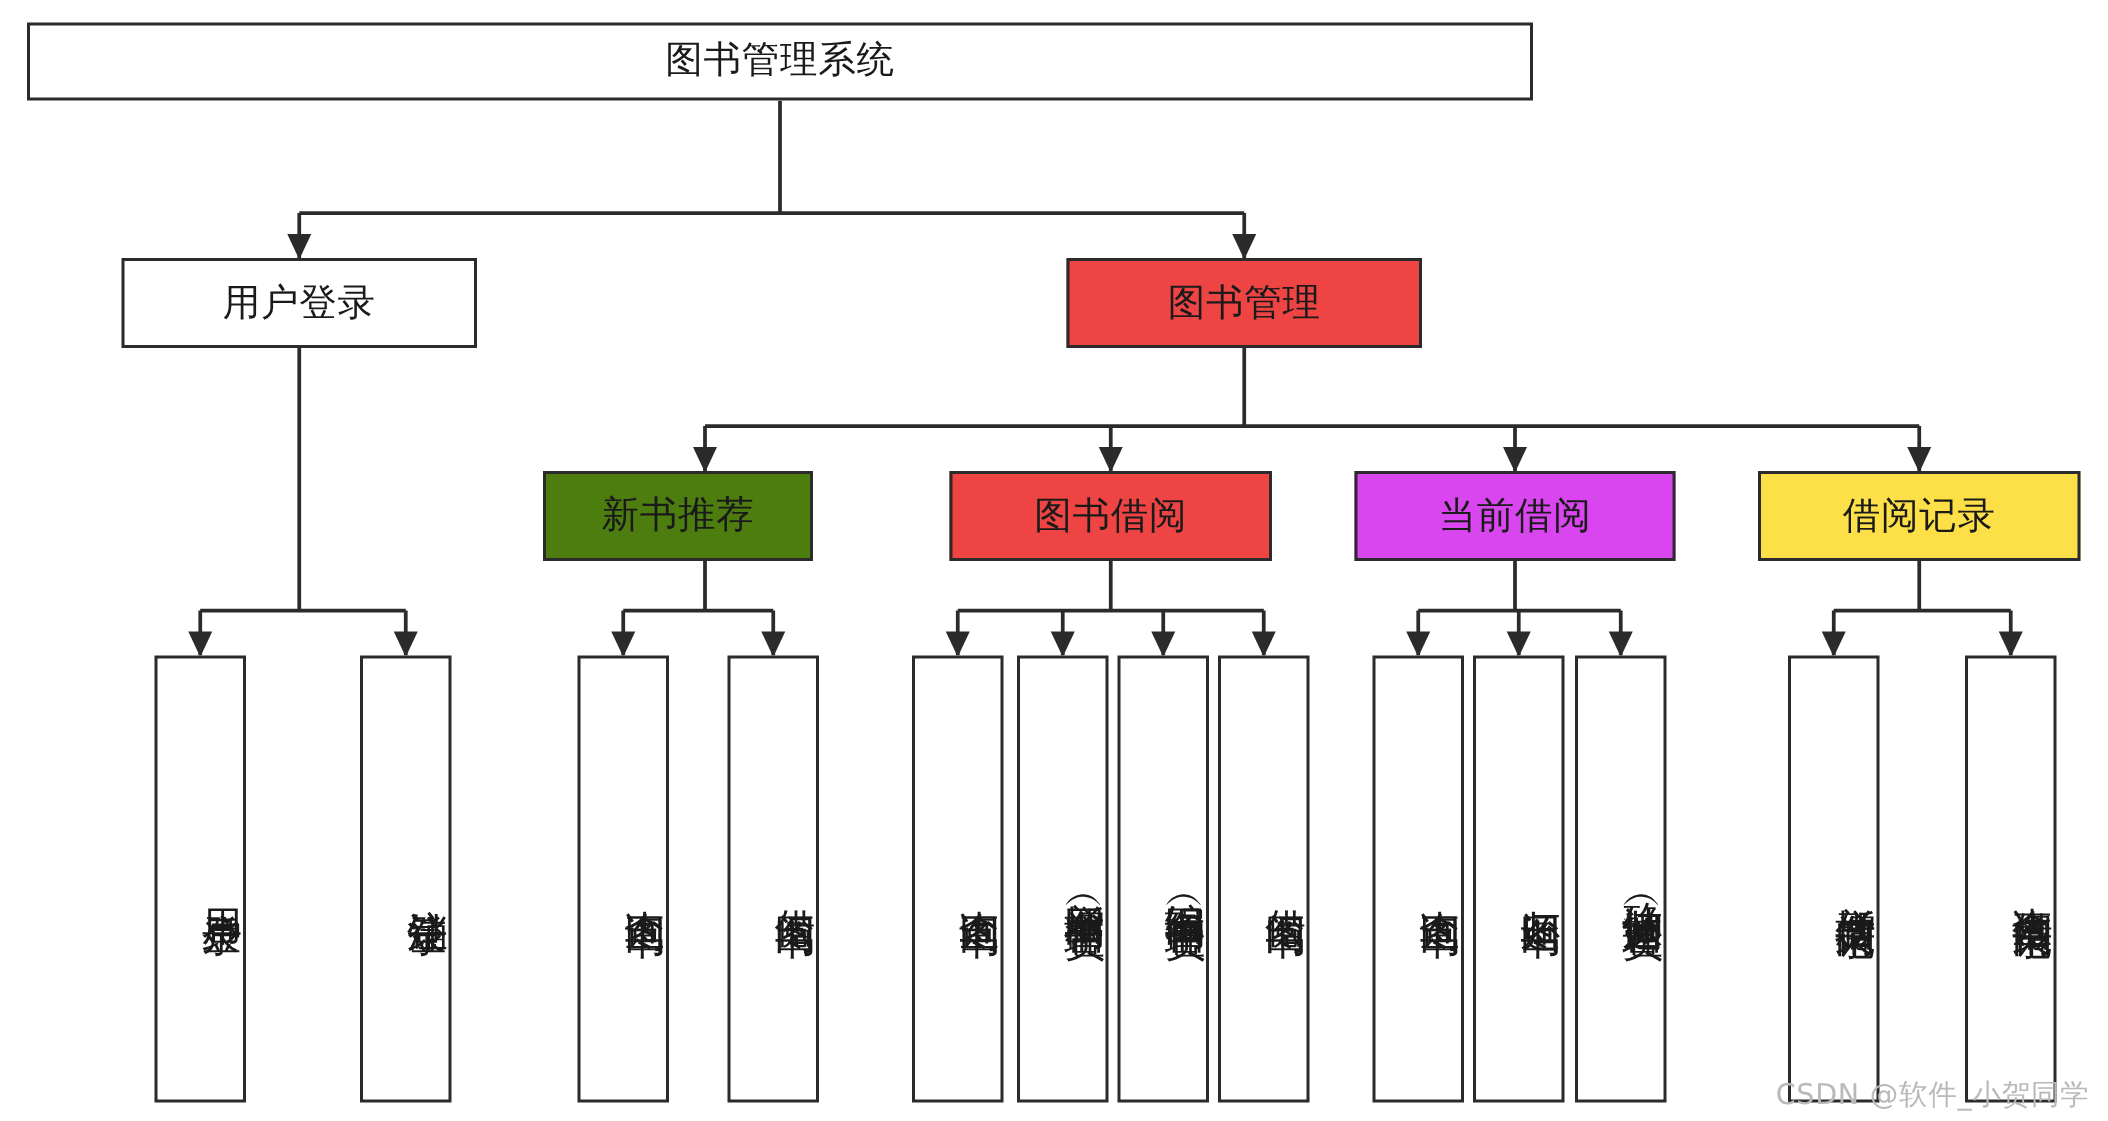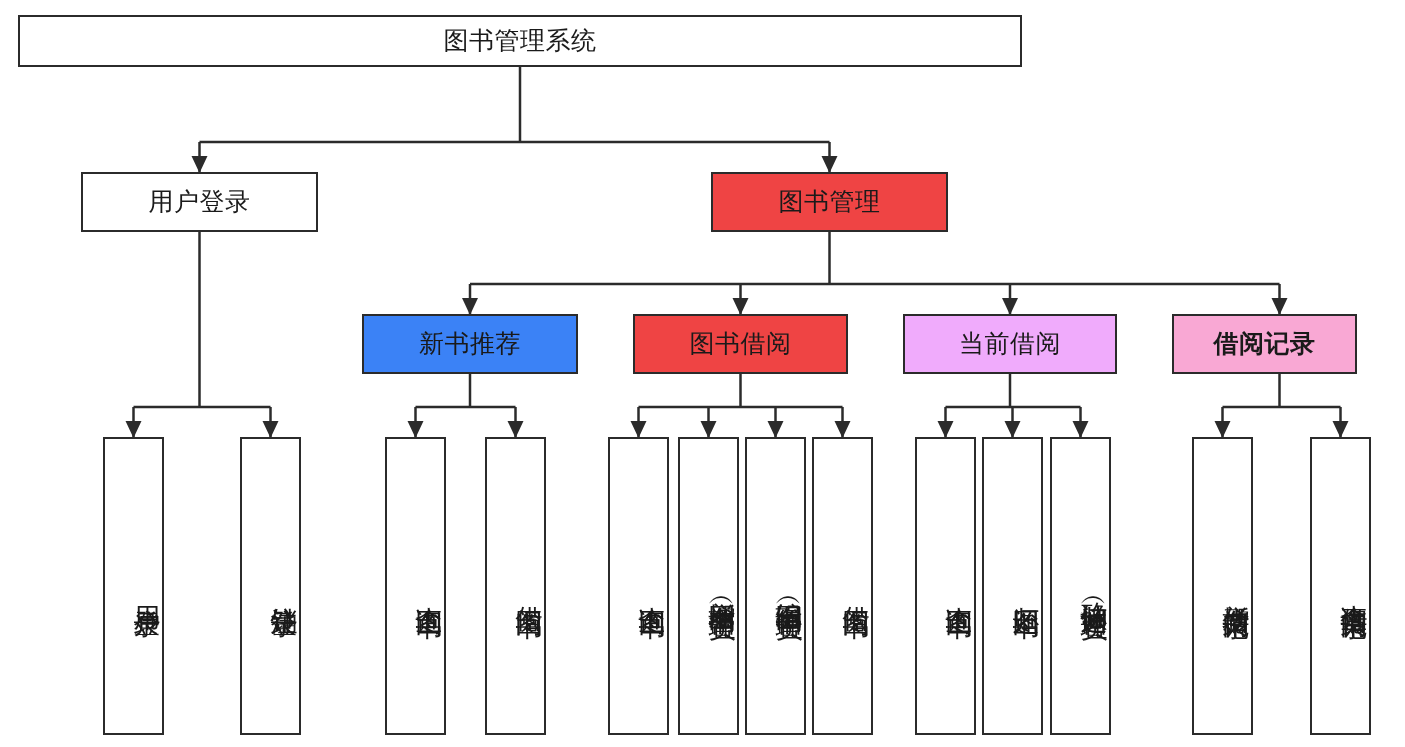--- a/index.html
+++ b/index.html
@@ -135,30 +135,30 @@
   <div id="nodes">
       <div class="node horizontal root" style="left: 18px; top: 15px; width: 1004px; height: 52px; border-color: rgb(43, 43, 43); background: rgb(255, 255, 255); color: rgb(26, 26, 26);">
         <span class="node-label">图书管理系统</span>
       </div>
       <div class="node horizontal" style="left: 81px; top: 172px; width: 237px; height: 60px; border-color: rgb(43, 43, 43); background: rgb(255, 255, 255); color: rgb(26, 26, 26);">
         <span class="node-label">用户登录</span>
       </div>
       <div class="node horizontal" style="left: 711px; top: 172px; width: 237px; height: 60px; border-color: rgb(43, 43, 43); background: #ef4444; color: rgb(26, 26, 26);">
         <span class="node-label">图书管理</span>
       </div>
-      <div class="node horizontal" style="left: 362px; top: 314px; width: 216px; height: 60px; border-color: rgb(43, 43, 43); background: #3b82f6; color: rgb(26, 26, 26); font-family: Liberation Serif, serif;">
+      <div class="node horizontal" style="left: 362px; top: 314px; width: 180px; height: 60px; border-color: rgb(43, 43, 43); background: #4d7c0f; color: rgb(26, 26, 26); font-family: Liberation Serif, serif;">
         <span class="node-label">新书推荐</span>
       </div>
       <div class="node horizontal" style="left: 633px; top: 314px; width: 215px; height: 60px; border-color: rgb(43, 43, 43); background: #ef4444; color: rgb(26, 26, 26);">
         <span class="node-label">图书借阅</span>
       </div>
-      <div class="node horizontal" style="left: 903px; top: 314px; width: 214px; height: 60px; border-color: rgb(43, 43, 43); background: #f0abfc; color: rgb(26, 26, 26);">
+      <div class="node horizontal" style="left: 903px; top: 314px; width: 214px; height: 60px; border-color: rgb(43, 43, 43); background: #d946ef; color: rgb(26, 26, 26);">
         <span class="node-label">当前借阅</span>
       </div>
-      <div class="node horizontal" style="left: 1172px; top: 314px; width: 185px; height: 60px; border-color: rgb(43, 43, 43); background: #f9a8d4; color: rgb(26, 26, 26); font-weight: bold;">
+      <div class="node horizontal" style="left: 1172px; top: 314px; width: 215px; height: 60px; border-color: rgb(43, 43, 43); background: #fde047; color: rgb(26, 26, 26);">
         <span class="node-label">借阅记录</span>
       </div>
       <div class="node vertical" style="left: 103px; top: 437px; width: 61px; height: 298px; border-color: rgb(43, 43, 43); background: rgb(255, 255, 255); color: rgb(26, 26, 26);">
         <span class="node-label">用户登录</span>
       </div>
       <div class="node vertical" style="left: 240px; top: 437px; width: 61px; height: 298px; border-color: rgb(43, 43, 43); background: rgb(255, 255, 255); color: rgb(26, 26, 26);">
         <span class="node-label">注销登录</span>
       </div>
       <div class="node vertical" style="left: 385px; top: 437px; width: 61px; height: 298px; border-color: rgb(43, 43, 43); background: rgb(255, 255, 255); color: rgb(26, 26, 26);">
         <span class="node-label">查询图书</span>
@@ -187,13 +187,14 @@
       <div class="node vertical" style="left: 1050px; top: 437px; width: 61px; height: 298px; border-color: rgb(43, 43, 43); background: rgb(255, 255, 255); color: rgb(26, 26, 26);">
         <span class="node-label">确认归还（管理员）</span>
       </div>
       <div class="node vertical" style="left: 1192px; top: 437px; width: 61px; height: 298px; border-color: rgb(43, 43, 43); background: rgb(255, 255, 255); color: rgb(26, 26, 26);">
         <span class="node-label">新增借阅记录</span>
       </div>
       <div class="node vertical" style="left: 1310px; top: 437px; width: 61px; height: 298px; border-color: rgb(43, 43, 43); background: rgb(255, 255, 255); color: rgb(26, 26, 26);">
         <span class="node-label">查询借阅记录</span>
       </div>
     </div>
+  <div class="watermark">CSDN @软件_小贺同学</div>
 </div>
 
 </body></html>

